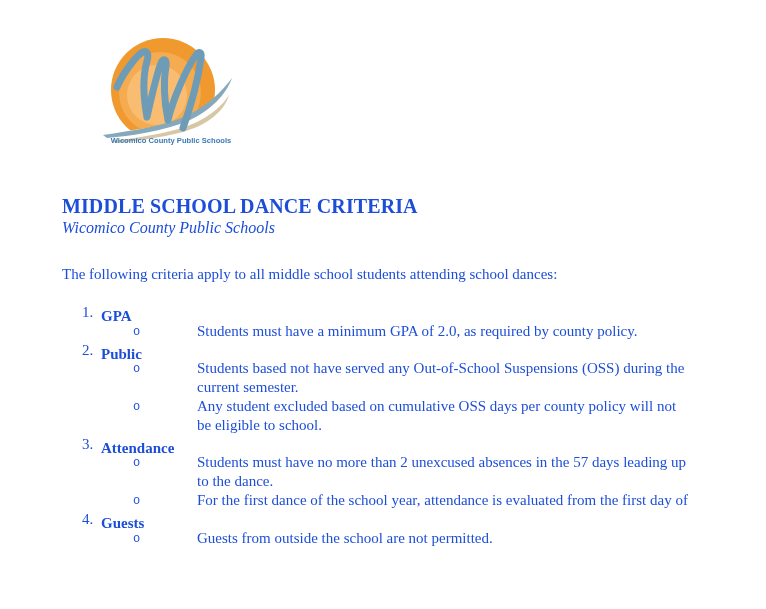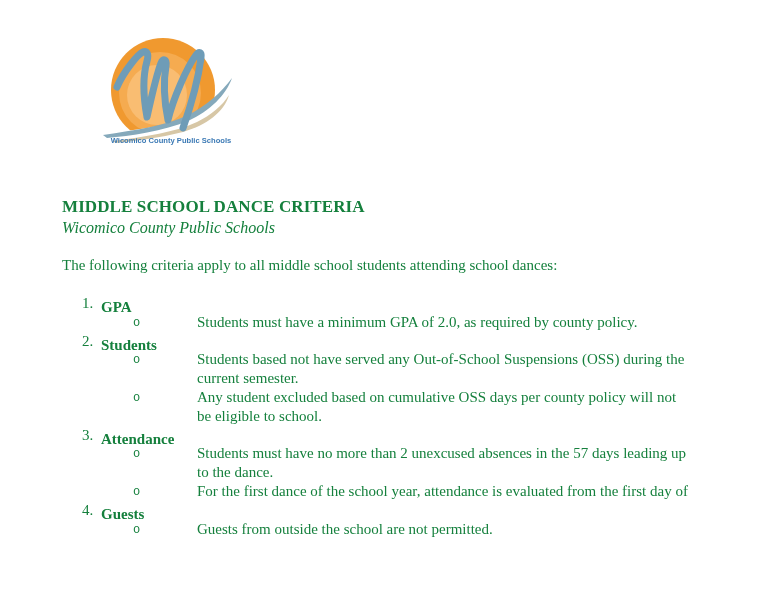--- a/index.html
+++ b/index.html
@@ -7,50 +7,50 @@
     padding: 0;
     background: #ffffff;
   }
   .page {
     position: relative;
     width: 766px;
     height: 609px;
     background: #ffffff;
     overflow: hidden;
     font-family: "Liberation Serif", "DejaVu Serif", serif;
-    color: #15803d;
+    color: #1d4ed8;
   }
   
   .logo {
     position: absolute;
     left: 100px;
     top: 33px;
     width: 140px;
     height: 115px;
   }
   
   .content {
     position: absolute;
     left: 62px;
     top: 196px;
     width: 660px;
   }
   .doc-title {
-    font-size: 17px;
+    font-size: 20px;
     font-weight: bold;
     line-height: 21px;
     letter-spacing: 0.1px;
   }
   .doc-subtitle {
     font-size: 16px;
     font-style: italic;
     line-height: 21px;
   }
   .doc-intro {
-    margin-top: 18px;
+    margin-top: 27px;
     font-size: 15px;
     line-height: 19px;
   }
   .criteria-list {
     margin-top: 19px;
     font-size: 15px;
   }
   .criterion-header {
     position: relative;
     height: 18.8px;
@@ -115,21 +115,21 @@
           <div class="criterion-term">GPA</div>
         </div>
         <div class="bullet-row">
           <div class="bullet-marker">o</div>
           <div class="bullet-lines">
             <div class="bullet-line">Students must have a minimum GPA of 2.0, as required by county policy.</div>
           </div>
         </div>
         <div class="criterion-header">
           <div class="criterion-number">2.</div>
-          <div class="criterion-term">Students</div>
+          <div class="criterion-term">Public</div>
         </div>
         <div class="bullet-row">
           <div class="bullet-marker">o</div>
           <div class="bullet-lines">
             <div class="bullet-line">Students based not have served any Out-of-School Suspensions (OSS) during the</div>
             <div class="bullet-line">current semester.</div>
           </div>
         </div>
         <div class="bullet-row">
           <div class="bullet-marker">o</div>

